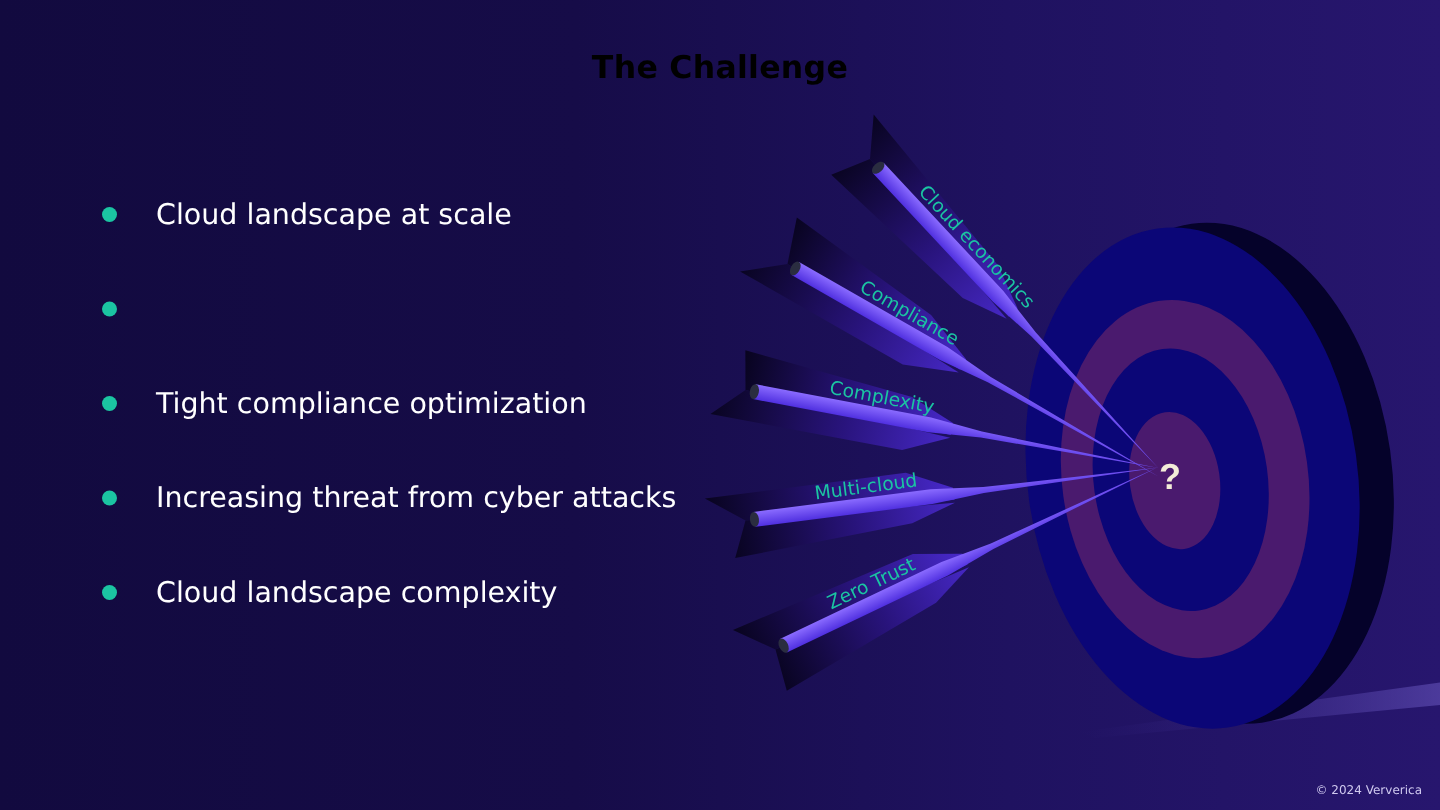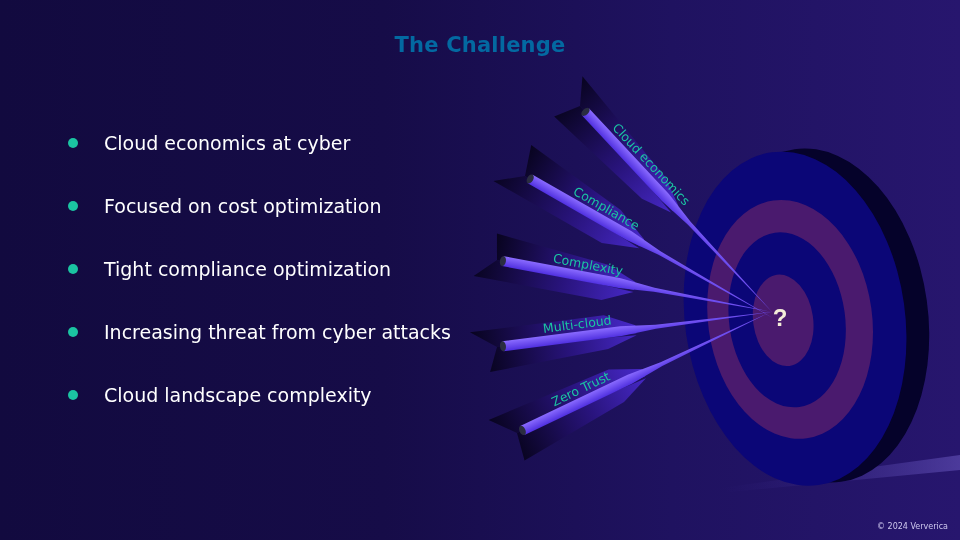--- a/index.html
+++ b/index.html
@@ -3,21 +3,21 @@
 <meta charset="utf-8">
 <style>
   html, body { margin:0; padding:0; }
   body {
     width:960px; height:540px; overflow:hidden; position:relative;
     background: linear-gradient(90deg, #120a3f 0%, #160c48 40%, #1f1260 70%, #27166e 100%);
     font-family: "DejaVu Sans", "Liberation Sans", sans-serif;
   }
   .title {
     position:absolute; top:33px; left:0; width:960px; text-align:center;
-    color:#0369a1; font-size:21px; font-weight:bold; letter-spacing:0.2px;
+    color:#000000; font-size:21px; font-weight:bold; letter-spacing:0.2px;
   }
   .bullets { position:absolute; left:68px; top:128px; margin:0; padding:0; list-style:none; }
   .bullet {
     position:relative; height:63px; display:flex; align-items:flex-start;
   }
   .dot {
     width:10px; height:10px; border-radius:50%; background:#1bc4a2;
     margin-top:10px; margin-right:26px; flex:none;
   }
   .bullet-text { color:#ffffff; font-size:19px; line-height:30px; white-space:nowrap; }
@@ -27,25 +27,24 @@
   }
 </style>
 </head>
 <body>
 
 <div class="title">The Challenge</div>
 
 <ul class="bullets">
   <li class="bullet">
     <span class="dot"></span>
-    <span class="bullet-text">Cloud economics at cyber</span>
+    <span class="bullet-text">Cloud landscape at scale</span>
   </li>
   <li class="bullet">
     <span class="dot"></span>
-    <span class="bullet-text">Focused on cost optimization</span>
   </li>
   <li class="bullet">
     <span class="dot"></span>
     <span class="bullet-text">Tight compliance optimization</span>
   </li>
   <li class="bullet">
     <span class="dot"></span>
     <span class="bullet-text">Increasing threat from cyber attacks</span>
   </li>
   <li class="bullet">

